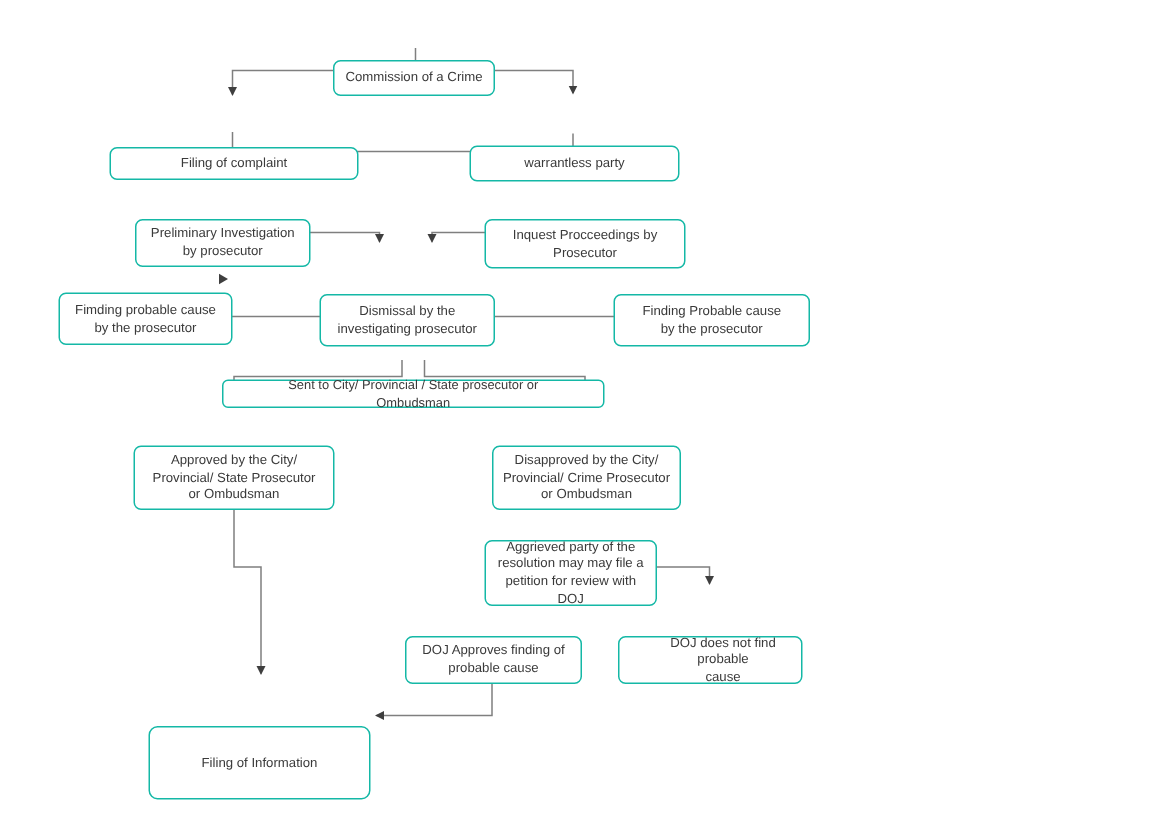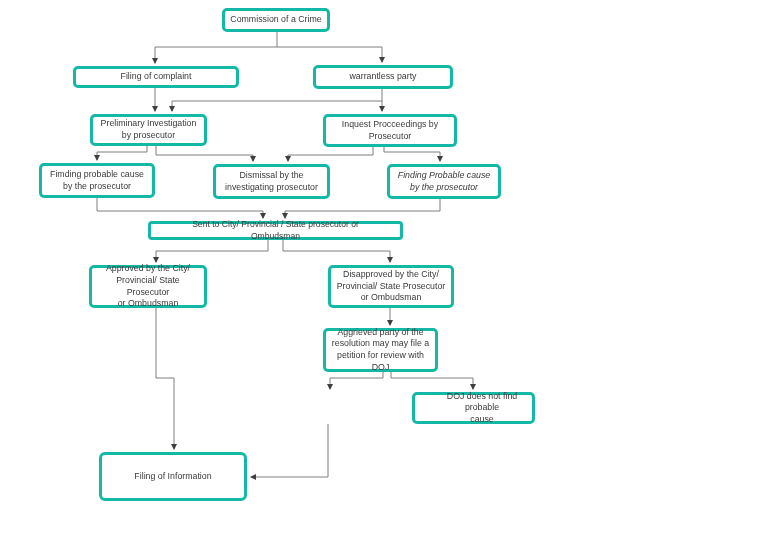--- a/index.html
+++ b/index.html
@@ -9,42 +9,43 @@
     background:#ffffff;
     font-family:"Liberation Sans", sans-serif;
     overflow:hidden;
   }
   #edges{position:absolute;left:0;top:0;width:768px;height:543px;}
   .edge{fill:none;stroke:#7f7f7f;stroke-width:1;}
   .node{
     position:absolute;
     box-sizing:border-box;
     background:#ffffff;
-    border:3px solid #14b8a6;
+    border:1px solid #14b8a6;
     border-radius:5px;
     display:flex;align-items:center;justify-content:center;
     text-align:center;
     color:#3a3a3a;
     font-size:8.8px;
     line-height:1.32;
     padding:1px 3px;
+    margin-top:32px;
   }
   .lbl{white-space:pre-line;}
   .nopad{padding:0 19px;font-size:8.6px;}
   
   .n-commission   {left:222px;top:8px;  width:108px;height:24px;}
   .n-filing-compl {left:73px; top:66px; width:166px;height:22px;}
   .n-warrantless  {left:313px;top:65px; width:140px;height:24px;}
   .n-preliminary  {left:90px; top:114px;width:117px;height:32px;}
   .n-inquest      {left:323px;top:114px;width:134px;height:33px;}
   .n-fimding      {left:39px; top:163px;width:116px;height:35px;}
   .n-dismissal    {left:213px;top:164px;width:117px;height:35px;}
-  .n-finding-r    {left:387px;top:164px;width:114px;height:35px;font-style:italic;}
+  .n-finding-r    {left:409px;top:164px;width:131px;height:35px;}
   .n-sent-to      {left:148px;top:221px;width:255px;height:19px;border-radius:4px;}
-  .n-approved     {left:89px; top:265px;width:118px;height:43px;}
+  .n-approved     {left:89px; top:265px;width:134px;height:43px;}
   .n-disapproved  {left:328px;top:265px;width:126px;height:43px;}
   .n-aggrieved    {left:323px;top:328px;width:115px;height:44px;}
   .n-doj-approves {left:270px;top:392px;width:118px;height:32px;}
   .n-doj-notfind  {left:412px;top:392px;width:123px;height:32px;padding-left:20px;}
   .n-filing-info  {left:99px; top:452px;width:148px;height:49px;border-radius:6px;}
 </style>
 </head>
 <body>
 
 <div id="canvas">
@@ -118,30 +119,34 @@
   </div>
 
   <div class="node n-approved">
     <span class="lbl">Approved by the City/
 Provincial/ State Prosecutor
 or Ombudsman</span>
   </div>
 
   <div class="node n-disapproved">
     <span class="lbl">Disapproved by the City/
-Provincial/ State Prosecutor
+Provincial/ Crime Prosecutor
 or Ombudsman</span>
   </div>
 
   <div class="node n-aggrieved">
     <span class="lbl">Aggrieved party of the
 resolution  may may file a
 petition for review with DOJ</span>
   </div>
 
+  <div class="node n-doj-approves">
+    <span class="lbl">DOJ Approves finding of
+probable cause</span>
+  </div>
 
   <div class="node n-doj-notfind">
     <span class="lbl">DOJ does not find probable
 cause</span>
   </div>
 
   <div class="node n-filing-info">
     <span class="lbl">Filing of Information</span>
   </div>
 

